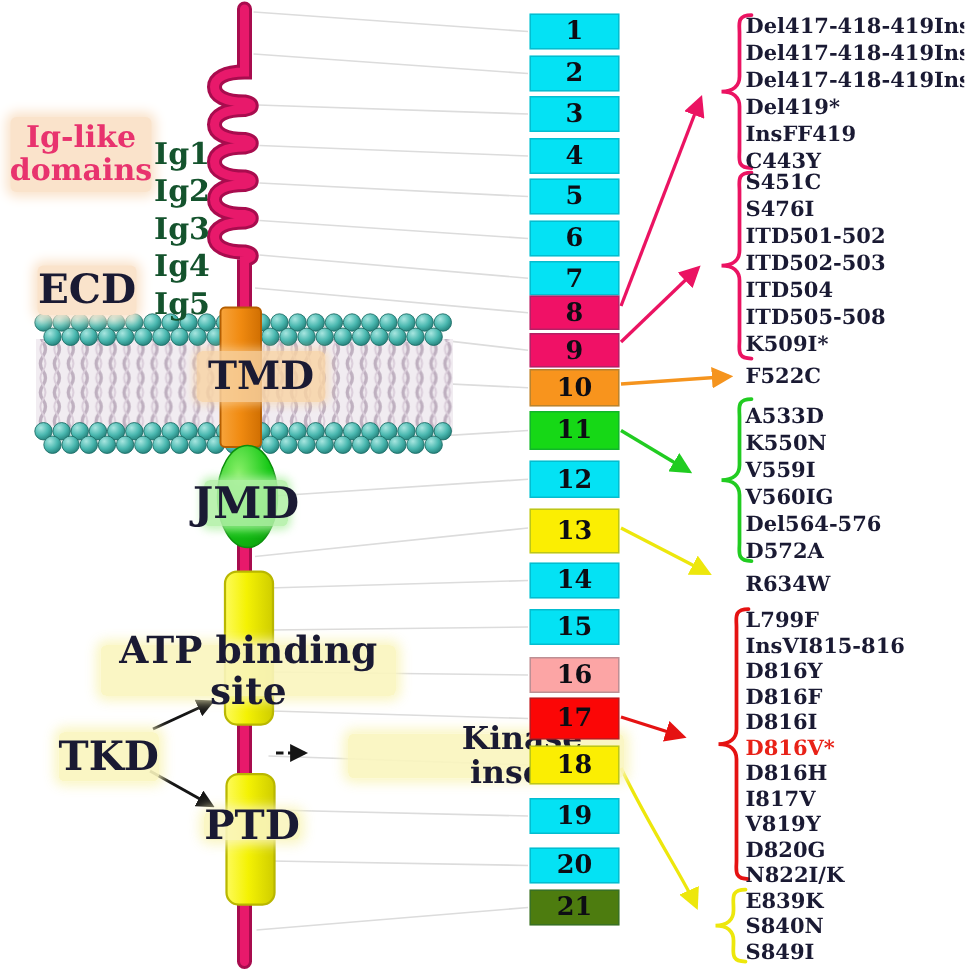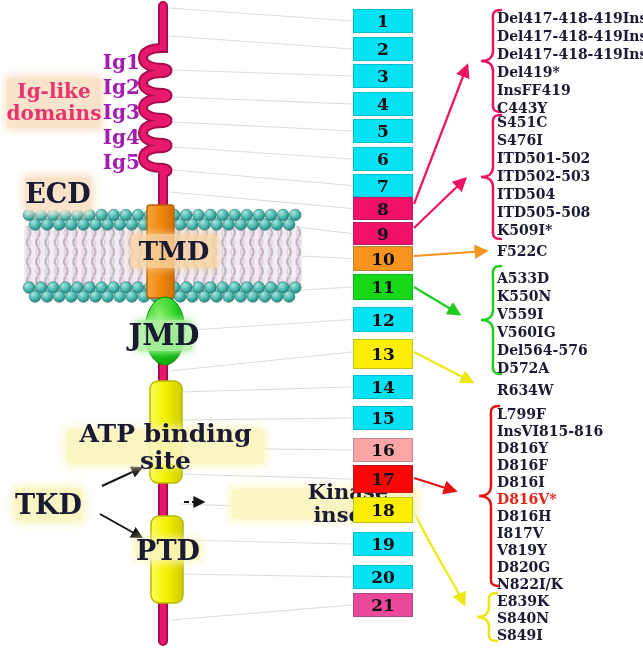--- a/index.html
+++ b/index.html
@@ -5,21 +5,21 @@
   html,body{margin:0;padding:0;background:#fff;}
   #stage{position:relative;width:643px;height:650px;background:#ffffff;overflow:hidden;
          font-family:"DejaVu Serif", serif;}
   #art{position:absolute;left:0;top:0;}
   .lbl{position:absolute;display:flex;align-items:center;justify-content:center;
        font-weight:bold;color:#1A1A33;border-radius:4px;text-align:center;line-height:1.08;}
   .peach{background:#FAE3CB;box-shadow:0 0 8px 3px #FAE3CB;}
   .lgreen{background:rgba(178,240,166,.88);box-shadow:0 0 6px 2px rgba(178,240,166,.8);}
   .lyellow{background:rgba(250,245,190,.9);box-shadow:0 0 8px 3px rgba(250,245,190,.9);}
   .pinktext{color:#E8336E;}
-  .iglbl{position:absolute;width:38px;text-align:right;font-weight:bold;font-size:20px;color:#a21caf;}
+  .iglbl{position:absolute;width:38px;text-align:right;font-weight:bold;font-size:20px;color:#14532d;margin-top:40px;}
   .exon{position:absolute;left:353px;width:60px;display:flex;align-items:center;justify-content:center;
         font-weight:bold;font-size:17px;color:#0d0d14;box-sizing:border-box;
         border:1px solid rgba(0,80,100,.25);}
   .mutgroup{position:absolute;left:497px;font-weight:bold;font-size:14px;color:#1A1A33;white-space:nowrap;}
   .mutitem.hl{color:#E82218;}
 </style>
 </head>
 <body>
 
 <div id="stage">
@@ -238,21 +238,21 @@
     </div>
 
   <div class="lbl peach" style="left:25px;top:177px;width:66px;height:33px;font-size:27px;">ECD</div>
 
   <div class="lbl" style="left:131px;top:234px;width:86px;height:34px;font-size:26px;background:rgba(248,211,164,.82);box-shadow:0 0 6px 2px rgba(248,211,164,.6);">TMD</div>
 
   <div class="lbl lgreen" style="left:136px;top:320px;width:56px;height:31px;font-size:29px;">JMD</div>
 
   <div class="lbl lyellow" style="left:67px;top:430px;width:197px;height:34px;font-size:25px;">ATP binding site</div>
 
-  <div class="lbl lyellow" style="left:15px;top:488px;width:67px;height:33px;font-size:27px;">TKD</div>
+  <div class="lbl lyellow" style="left:39px;top:488px;width:67px;height:33px;font-size:27px;">TKD</div>
 
   <div class="lbl lyellow" style="left:232px;top:489px;width:136px;height:30px;font-size:21px;padding-left:48px;">Kinase insert</div>
 
   <div class="lbl lyellow" style="left:136px;top:541px;width:64px;height:19px;font-size:27px;">PTD</div>
 
   <div id="exon-column">
       <div class="exon" style="top: 9px; height: 24px; background: rgb(4, 226, 244);">1</div>
       <div class="exon" style="top: 37px; height: 24px; background: rgb(4, 226, 244);">2</div>
       <div class="exon" style="top: 64px; height: 24px; background: rgb(4, 226, 244);">3</div>
       <div class="exon" style="top: 92px; height: 24px; background: rgb(4, 226, 244);">4</div>
@@ -265,21 +265,21 @@
       <div class="exon" style="top: 274px; height: 26px; background: rgb(22, 216, 22);">11</div>
       <div class="exon" style="top: 307px; height: 25px; background: rgb(4, 226, 244);">12</div>
       <div class="exon" style="top: 339px; height: 30px; background: rgb(251, 238, 2);">13</div>
       <div class="exon" style="top: 375px; height: 24px; background: rgb(4, 226, 244);">14</div>
       <div class="exon" style="top: 406px; height: 24px; background: rgb(4, 226, 244);">15</div>
       <div class="exon" style="top: 438px; height: 24px; background: #fca5a5;">16</div>
       <div class="exon" style="top: 465px; height: 28px; background: rgb(251, 6, 6);">17</div>
       <div class="exon" style="top: 497px; height: 26px; background: rgb(251, 238, 2);">18</div>
       <div class="exon" style="top: 532px; height: 24px; background: rgb(4, 226, 244);">19</div>
       <div class="exon" style="top: 565px; height: 24px; background: rgb(4, 226, 244);">20</div>
-      <div class="exon" style="top: 593px; height: 24px; background: #ec4899;">21</div>
+      <div class="exon" style="top: 593px; height: 24px; background: #4d7c0f;">21</div>
     </div>
 
   <div id="mutation-list">
       <div class="mutgroup" style="top: 9px; line-height: 18px;">
         <div class="mutitem">Del417-418-419InsNA</div>
         <div class="mutitem">Del417-418-419InsI</div>
         <div class="mutitem">Del417-418-419InsY</div>
         <div class="mutitem">Del419*</div>
         <div class="mutitem">InsFF419</div>
         <div class="mutitem">C443Y</div>

